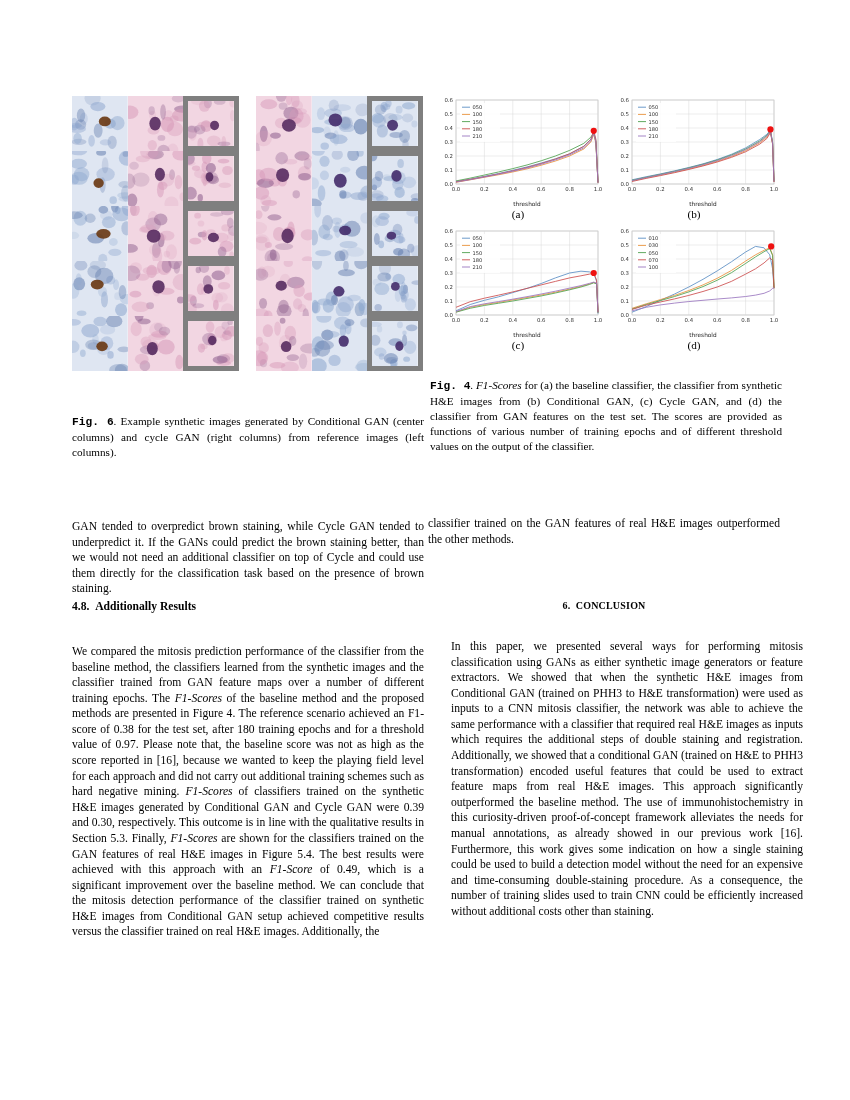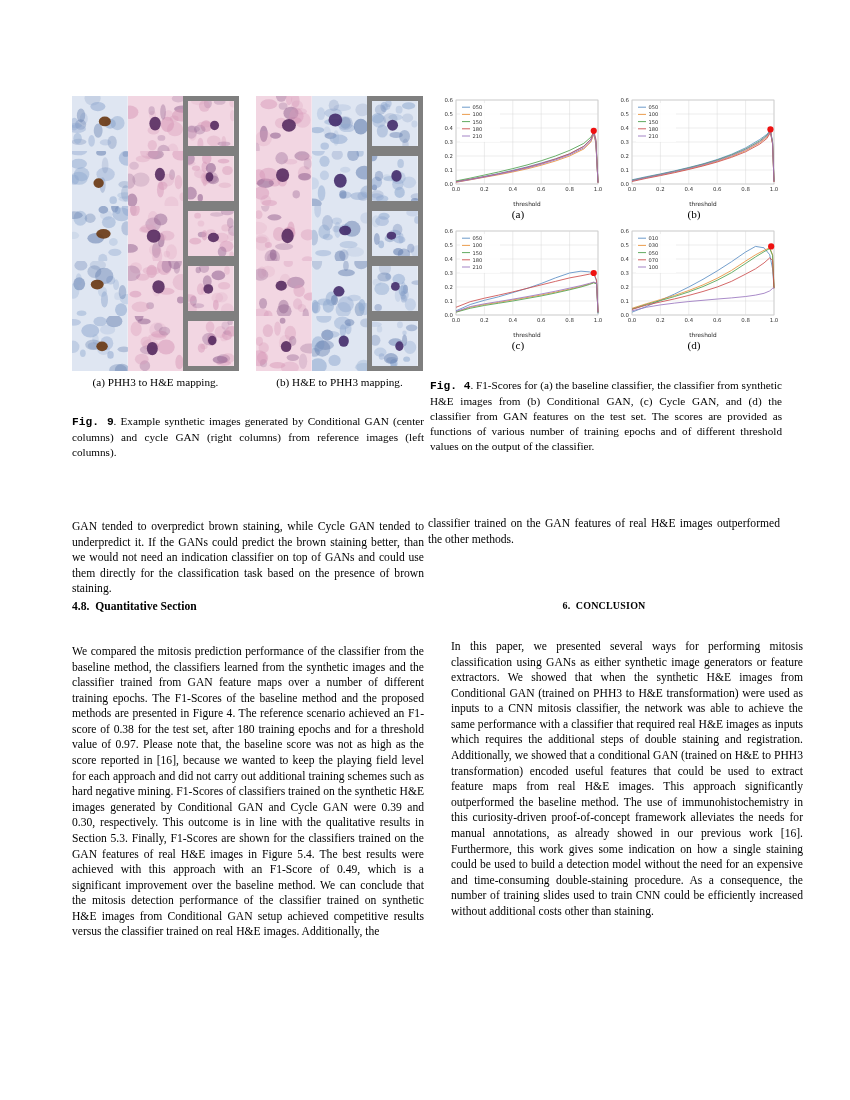--- a/index.html
+++ b/index.html
@@ -64,21 +64,21 @@
   .subcap { width: 167px; text-align: center; }
 
   
   .caption {
     font-size: 11.2px;
     line-height: 1.34;
     text-align: justify;
     text-justify: inter-word;
   }
   .caption b { font-weight: bold; font-family: Liberation Mono, monospace; }
-  .mathit { font-family: "Liberation Serif", serif; }
+  .mathit { font-family: "Liberation Serif", serif; font-style: italic; }
 
   
   .body-text {
     font-size: 11.6px;
     line-height: 1.345;
     text-align: justify;
     text-justify: inter-word;
     hyphens: none;
   }
   .body-text p { margin: 0 0 0 0; text-indent: 0; }
@@ -789,27 +789,23 @@
               <ellipse cx="12.7" cy="47.2" rx="3.8" ry="4.3" fill="#8fa8cf" opacity="0.43"></ellipse>
               <ellipse cx="36.7" cy="5.0" rx="3.9" ry="4.5" fill="#8fa8cf" opacity="0.27"></ellipse>
               <ellipse cx="42.8" cy="25.8" rx="3.4" ry="7.8" fill="#5d78ab" opacity="0.41"></ellipse>
               <ellipse cx="36.0" cy="33.5" rx="5.4" ry="6.4" fill="#46306e" opacity="0.92"></ellipse>
             </svg>
           </div>
         </div>
     </div>
   </div>
 
-  <div class="cap-row">
-    <div class="subcap">(a) PHH3 to H&amp;E mapping.</div>
-    <div class="subcap">(b) H&amp;E to PHH3 mapping.</div>
-  </div>
 
   <div class="col col-left caption" style="top: 414px;">
-    <b>Fig. 9</b><span>. Example synthetic images generated by Conditional GAN (center columns) and cycle GAN (right columns) from reference images (left columns).</span>
+    <b>Fig. 6</b><span>. Example synthetic images generated by Conditional GAN (center columns) and cycle GAN (right columns) from reference images (left columns).</span>
   </div>
 
   <div class="fig4">
     <div class="chart-row">
       <div class="chart-cell">
         <div id="chart-0">
             <svg width="176" height="118" viewBox="0 0 176 118" style="font-family: &quot;DejaVu Sans&quot;, sans-serif;">
               <rect x="26" y="8" width="142" height="84" fill="#ffffff" stroke="#b0b0b0" stroke-width="0.6"></rect>
               <line x1="26" x2="168" y1="92.00" y2="92.00" stroke="#d9d9d9" stroke-width="0.5"></line>
               <line x1="26" x2="168" y1="78.00" y2="78.00" stroke="#d9d9d9" stroke-width="0.5"></line>
@@ -1018,26 +1014,26 @@
         <div class="chart-label">(d)</div>
       </div>
     </div>
   </div>
 
   <div class="col col-right caption fig4-cap">
     <b>Fig. 4</b><span>.  </span><span class="mathit">F1-Scores</span><span> for (a) the baseline classifier, the classifier from synthetic H&amp;E images from (b) Conditional GAN, (c) Cycle GAN, and (d) the classifier from GAN features on the test set.  The scores are provided as functions of various number of training epochs and of different threshold values on the output of the classifier.</span>
   </div>
 
   <div class="col col-left body-text" style="top: 519px;">
-    <p>GAN tended to overpredict brown staining, while Cycle GAN tended to underpredict it. If the GANs could predict the brown staining better, than we would not need an indication classifier on top of GANs and could use them directly for the classification task based on the presence of brown staining.</p>
+    <p>GAN tended to overpredict brown staining, while Cycle GAN tended to underpredict it. If the GANs could predict the brown staining better, than we would not need an additional classifier on top of Cycle and could use them directly for the classification task based on the presence of brown staining.</p>
   </div>
 
   <div class="col col-left" style="top: 600px;">
     <div class="sec-head">
-      <span>4.8.</span>&nbsp;&nbsp;<span>Quantitative Section</span>
+      <span>4.8.</span>&nbsp;&nbsp;<span>Additionally Results</span>
     </div>
   </div>
 
   <div class="col col-left body-text" style="top: 644px;">
     <p><span>We compared the mitosis prediction performance of the classifier from the baseline method, the classifiers learned from the synthetic images and the classifier trained from GAN feature maps over a number of different training epochs.  The </span><span class="mathit">F1-Scores</span><span> of the baseline method and the proposed methods are presented in Figure 4.  The reference scenario achieved an F1-score of 0.38 for the test set, after 180 training epochs and for a threshold value of 0.97.  Please note that, the baseline score was not as high as the score reported in [16], because we wanted to keep the playing field level for each approach and did not carry out additional training schemes such as hard negative mining.  </span><span class="mathit">F1-Scores</span><span> of classifiers trained on the synthetic H&amp;E images generated by Conditional GAN and Cycle GAN were 0.39 and 0.30, respectively.  This outcome is in line with the qualitative results in Section 5.3.  Finally, </span><span class="mathit">F1-Scores</span><span> are shown for the classifiers trained on the GAN features of real H&amp;E images in Figure 5.4.  The best results were achieved with this approach with an </span><span class="mathit">F1-Score</span><span> of 0.49, which is a significant improvement over the baseline method.  We can conclude that the mitosis detection performance of the classifier trained on synthetic H&amp;E images from Conditional GAN setup achieved competitive results versus the classifier trained on real H&amp;E images.  Additionally, the</span></p>
   </div>
 
   <div class="col col-right body-text" style="top: 516px;">
     <p>classifier trained on the GAN features of real H&amp;E images outperformed the other methods.</p>
   </div>

